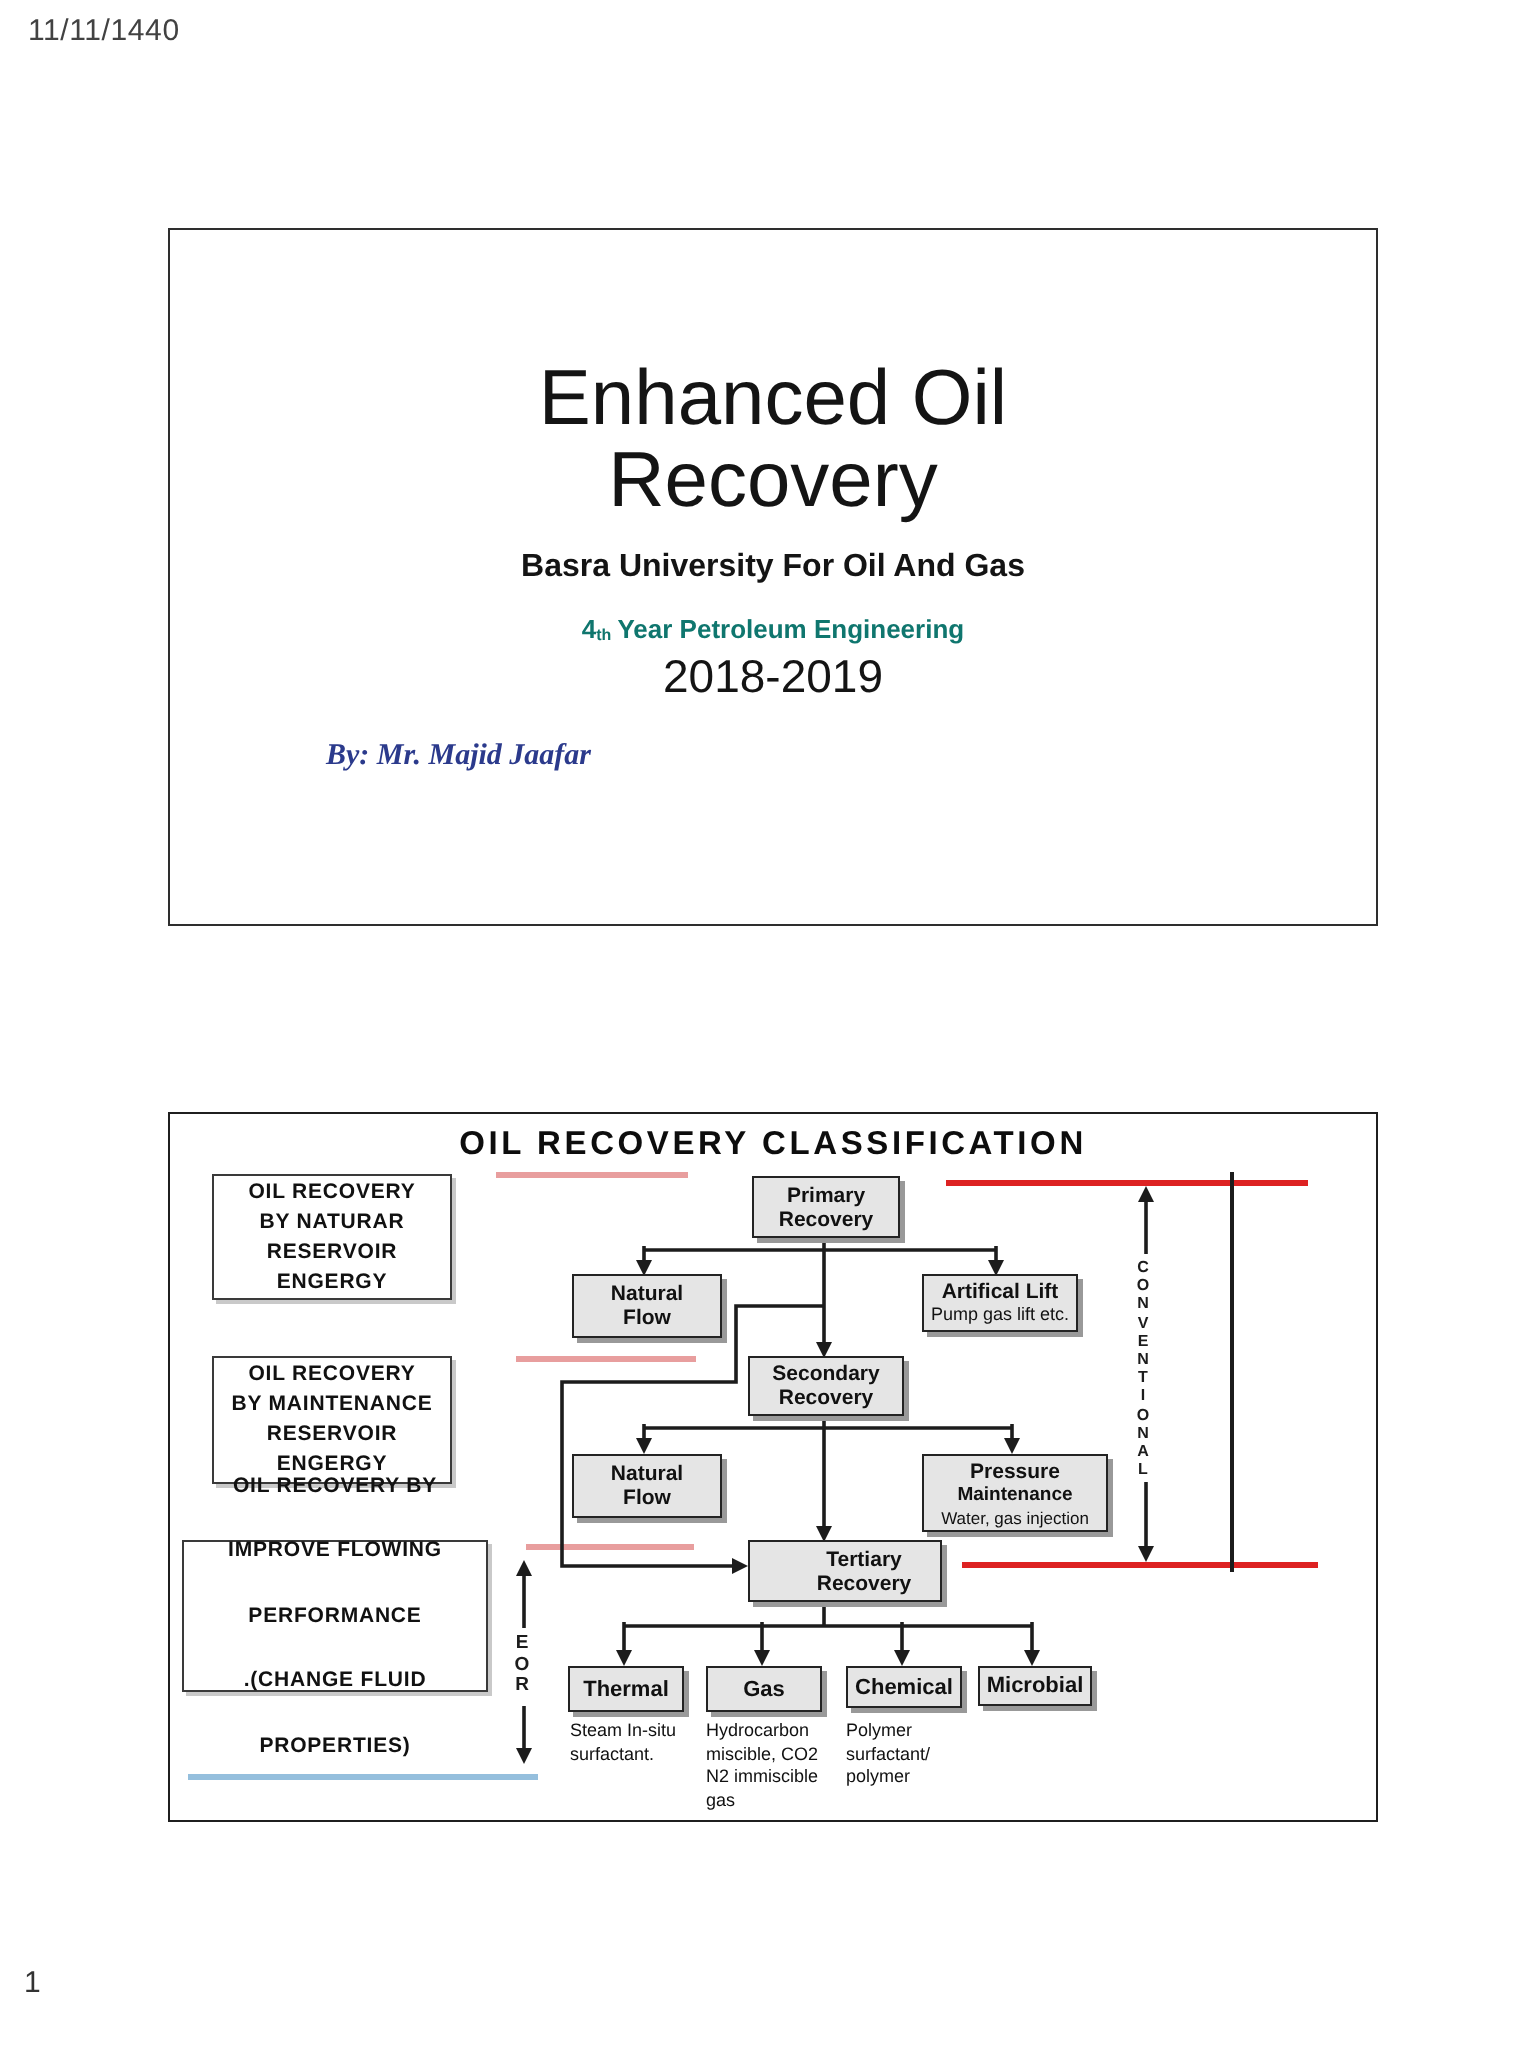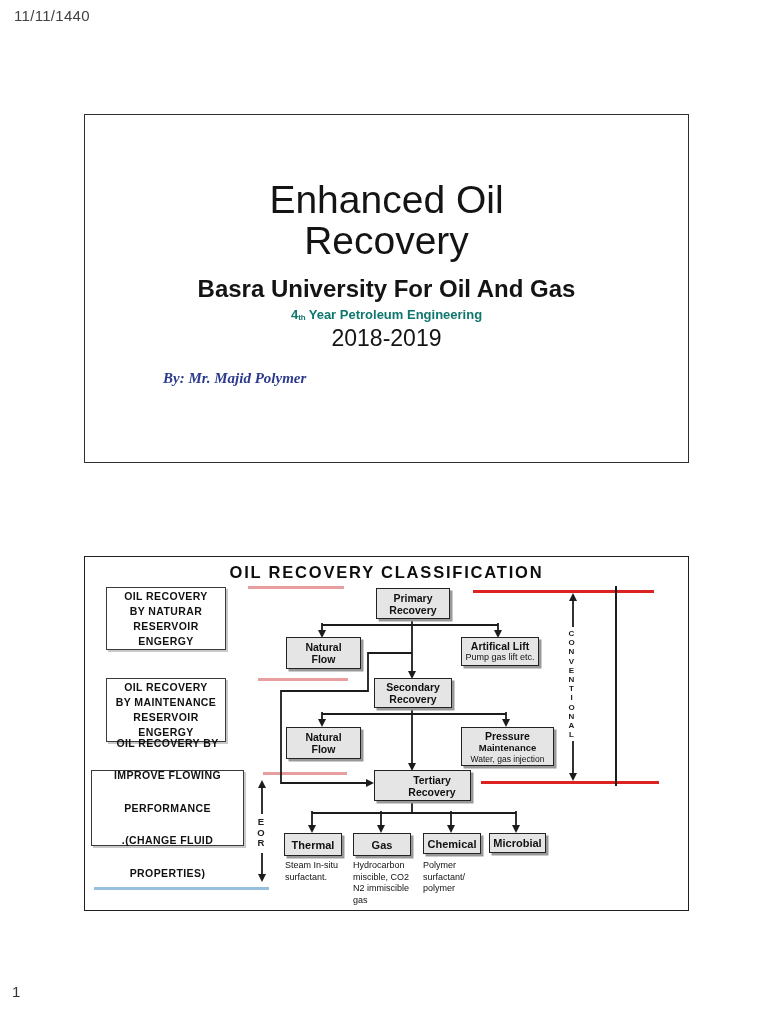--- a/index.html
+++ b/index.html
@@ -10,21 +10,21 @@
 
   
   .slide{position:absolute;left:84px;width:603px;background:#fff;}
   .slide1{top:114px;height:347px;border:1.3px solid #2e2e2e;}
   .slide2{top:556px;height:353px;border:1.8px solid #1f1f1f;}
 
   
   .s1-title{position:absolute;left:0;right:0;top:64px;text-align:center;
             font-size:39px;line-height:41px;font-weight:400;color:#141414;}
   .s1-subtitle{position:absolute;left:0;right:0;top:160px;text-align:center;
-               font-size:24px;font-weight:700;color:#141414;}
+               font-size:16px;font-weight:700;color:#141414;}
   .s1-year{position:absolute;left:0;right:0;top:192px;text-align:center;
            font-size:13px;font-weight:600;color:#0f766e;}
   .s1-year .sub{font-size:8px;vertical-align:-1px;}
   .s1-year .rest{margin-left:3px;}
   .s1-session{position:absolute;left:0;right:0;top:210px;text-align:center;
               font-size:23px;font-weight:400;color:#141414;}
   .s1-author{position:absolute;left:78px;top:255px;font-size:15px;font-weight:700;font-style:italic;
              font-family:"Liberation Serif","DejaVu Serif",serif;color:#2b3a8c;}
 
   
@@ -64,21 +64,21 @@
   <div class="date-header">11/11/1440</div>
 
   <section class="slide slide1">
     <div class="s1-title">
       <div>Enhanced Oil</div>
       <div>Recovery</div>
     </div>
     <div class="s1-subtitle">Basra University For Oil And Gas</div>
     <div class="s1-year"><span>4</span><span class="sub">th</span><span class="rest">Year Petroleum Engineering</span></div>
     <div class="s1-session">2018-2019</div>
-    <div class="s1-author">By: Mr. Majid Polymer</div>
+    <div class="s1-author">By: Mr. Majid Jaafar</div>
   </section>
 
   <section class="slide slide2">
 
     <div class="s2-title">OIL RECOVERY CLASSIFICATION</div>
 
     <div class="hline pink" style="left:163px;top:29px;width:96px;"></div>
     <div class="hline red" style="left:388px;top:33px;width:181px;"></div>
     <div class="hline pink" style="left:173px;top:121px;width:90px;"></div>
     <div class="hline pink" style="left:178px;top:215px;width:84px;"></div>

